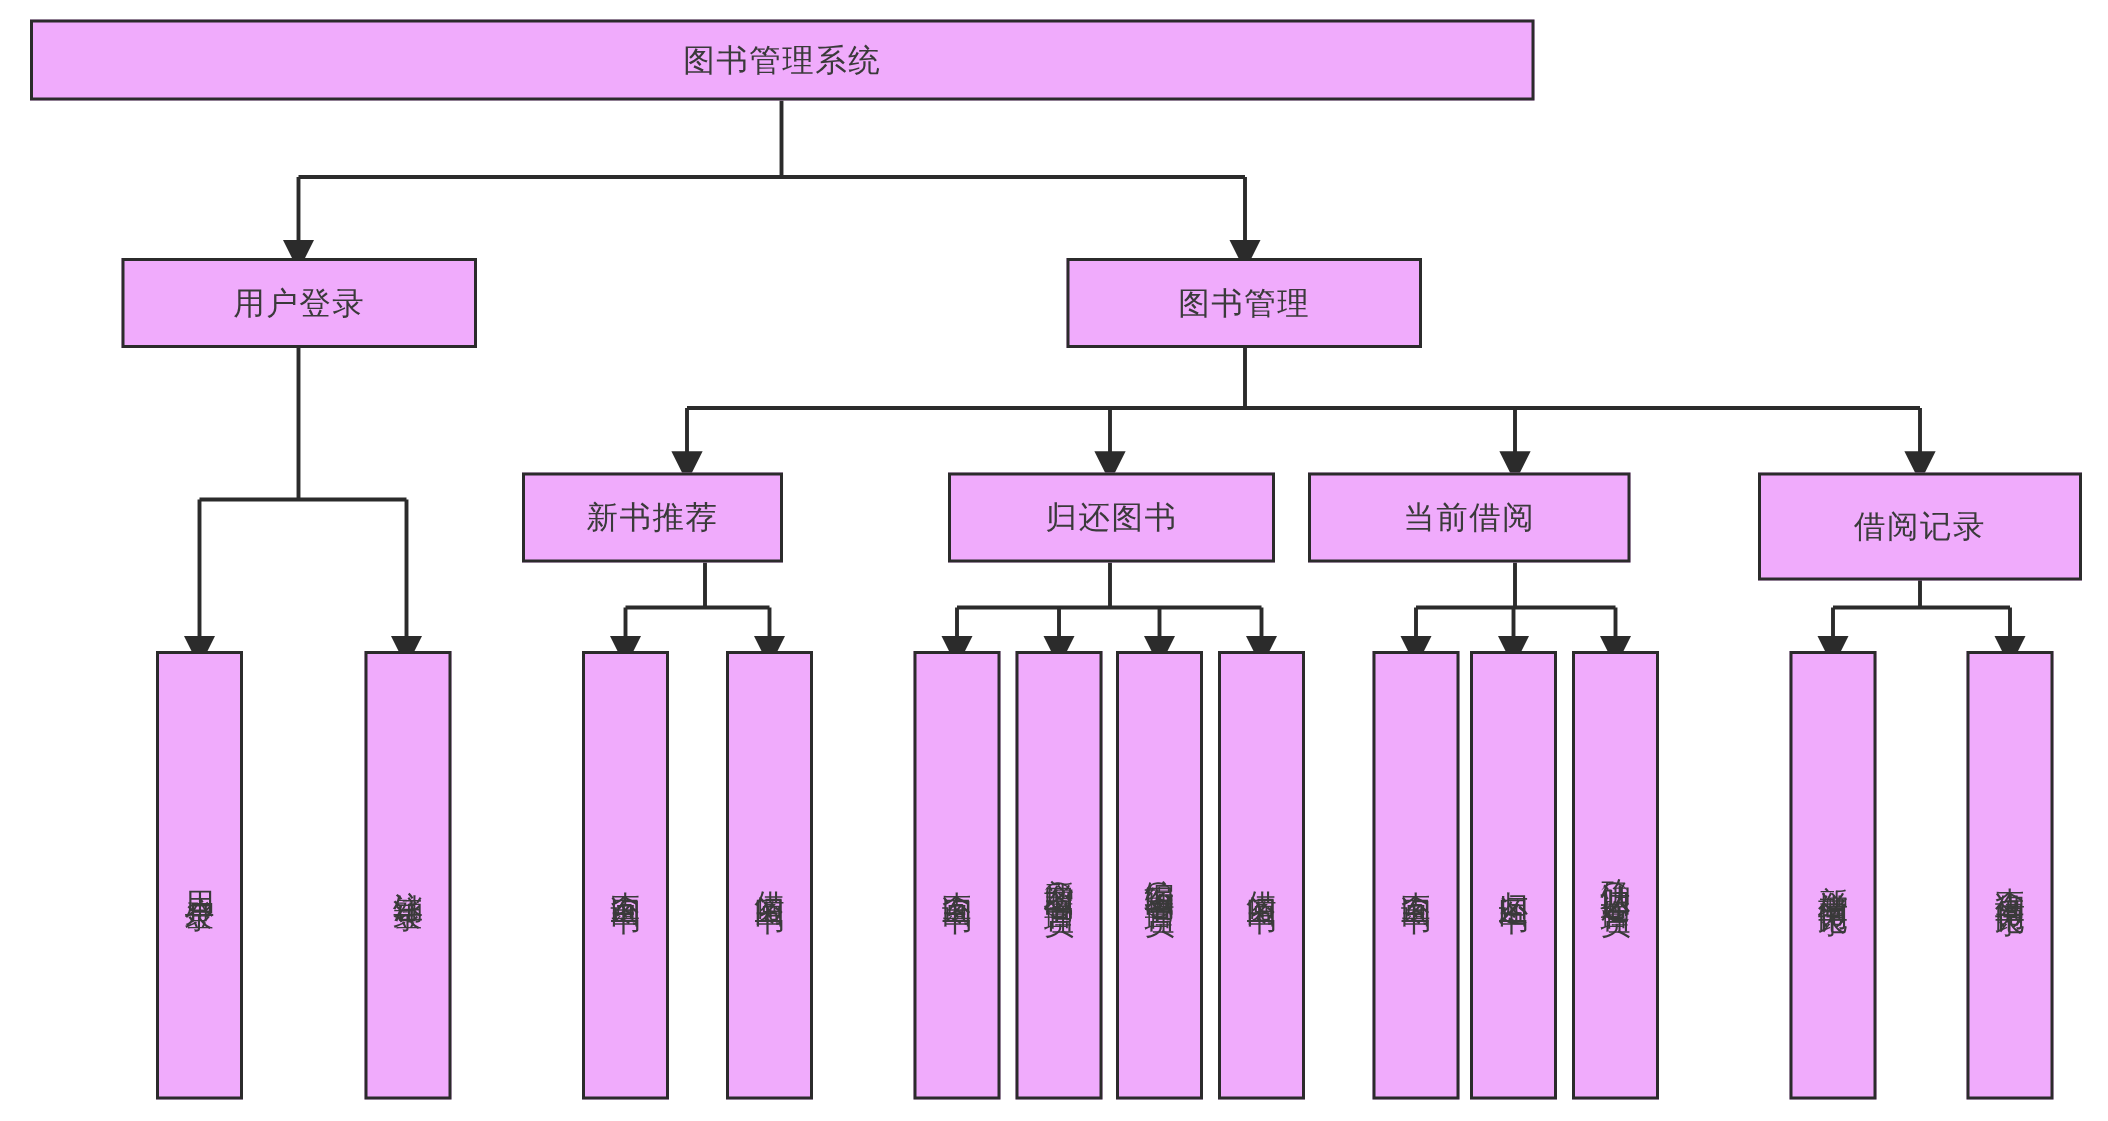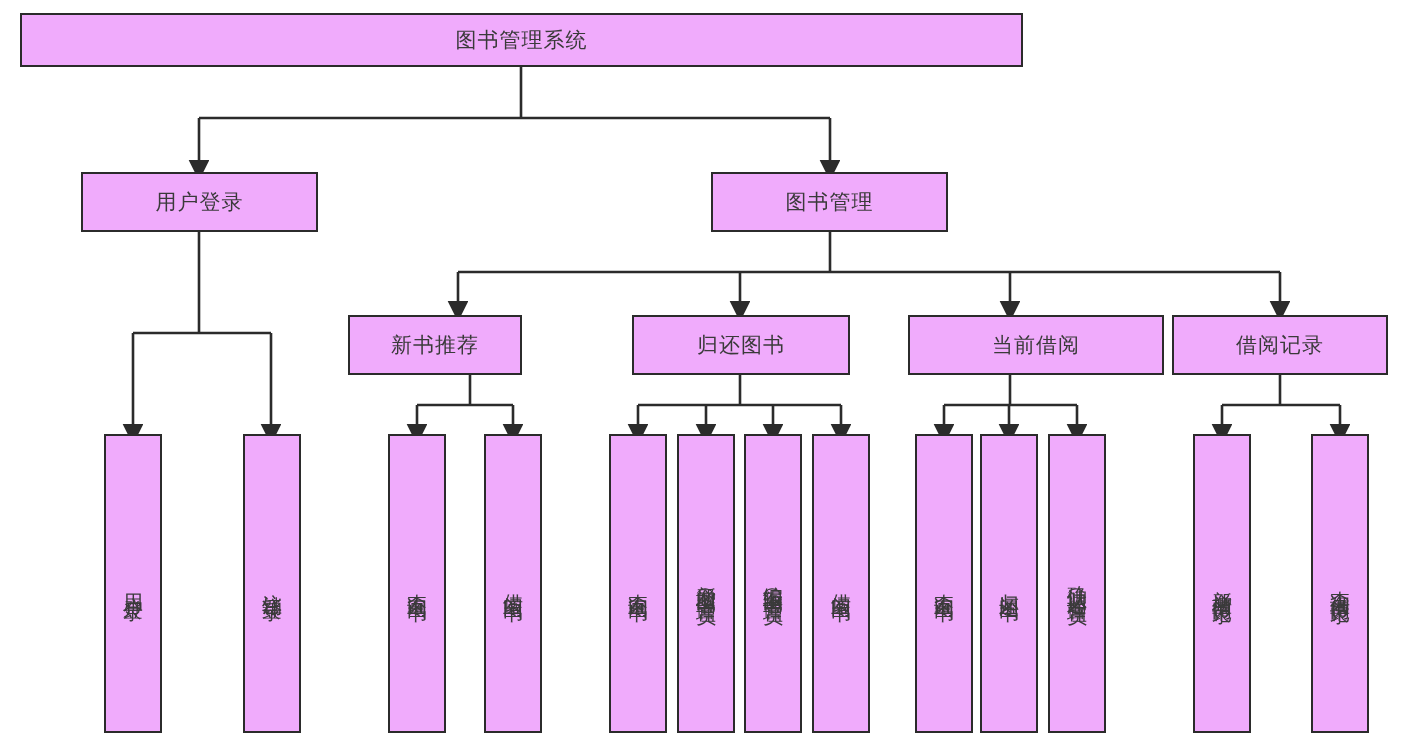--- a/index.html
+++ b/index.html
@@ -81,24 +81,24 @@
   <div class="node h-node" style="left:711px;top:172px;width:237px;height:60px;">
     <span class="lbl">图书管理</span>
   </div>
 
   <div class="node h-node" style="left:348px;top:315px;width:174px;height:60px;">
     <span class="lbl">新书推荐</span>
   </div>
   <div class="node h-node" style="left:632px;top:315px;width:218px;height:60px;">
     <span class="lbl">归还图书</span>
   </div>
-  <div class="node h-node" style="left:908px;top:315px;width:256px;height:60px;">
+  <div class="node h-node" style="left:872px;top:315px;width:215px;height:60px;">
     <span class="lbl">当前借阅</span>
   </div>
-  <div class="node h-node" style="left:1172px;top:315px;width:216px;height:60px;">
+  <div class="node h-node" style="left:1172px;top:315px;width:216px;height:72px;">
     <span class="lbl">借阅记录</span>
   </div>
 
   <div class="node v-node" style="left:104px;top:434px;width:58px;height:299px;">
     <span class="lbl">用户登录</span>
   </div>
   <div class="node v-node" style="left:243px;top:434px;width:58px;height:299px;">
     <span class="lbl">注销登录</span>
   </div>
 

